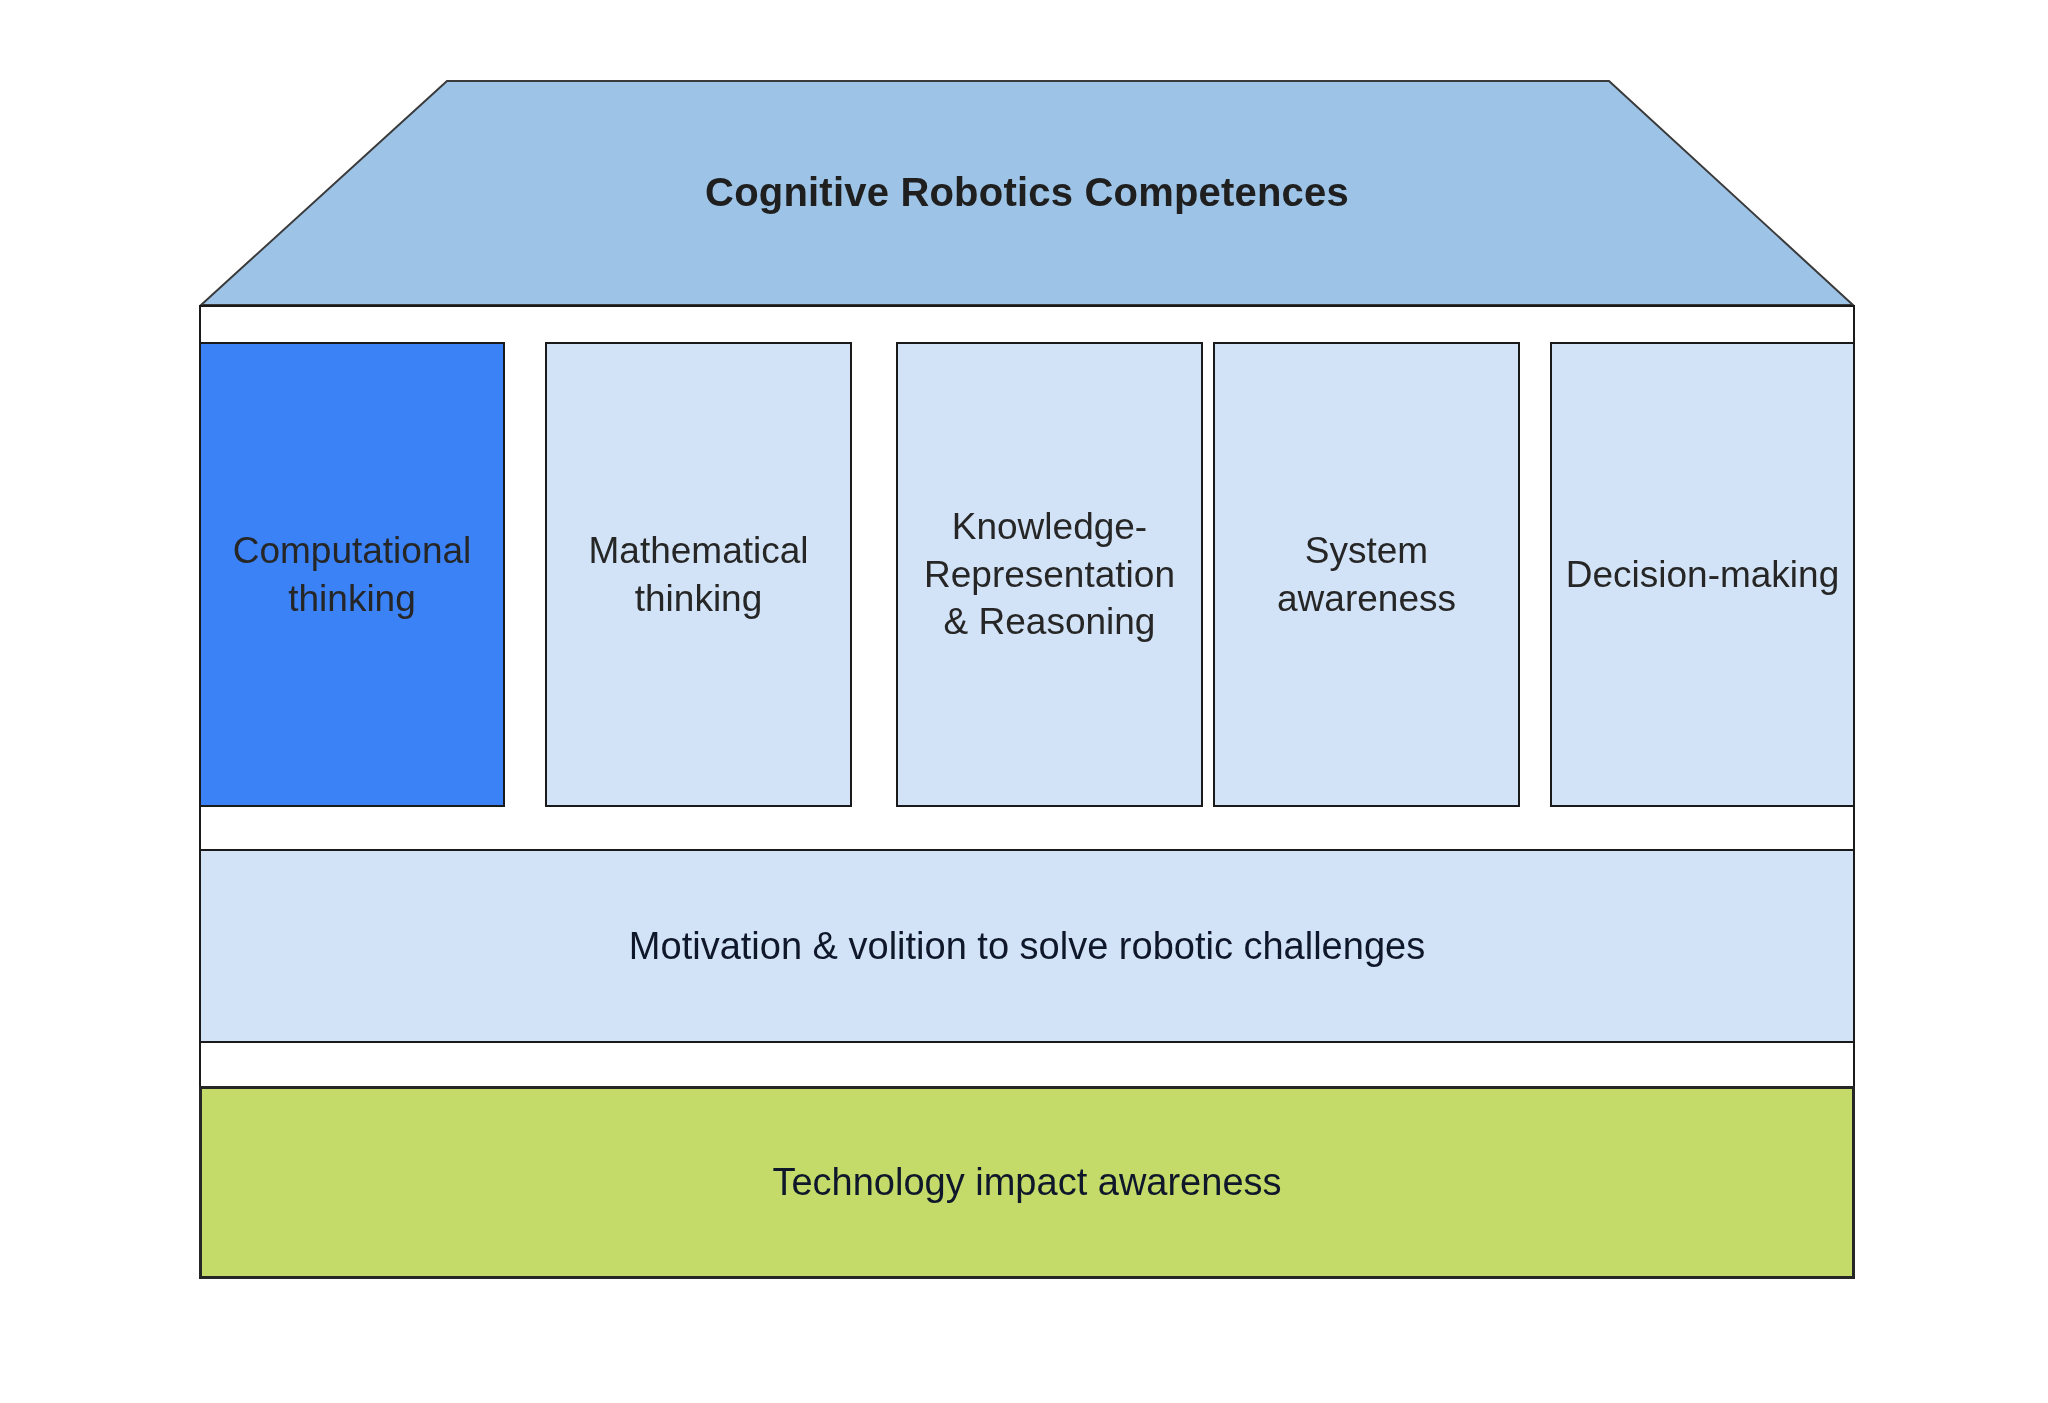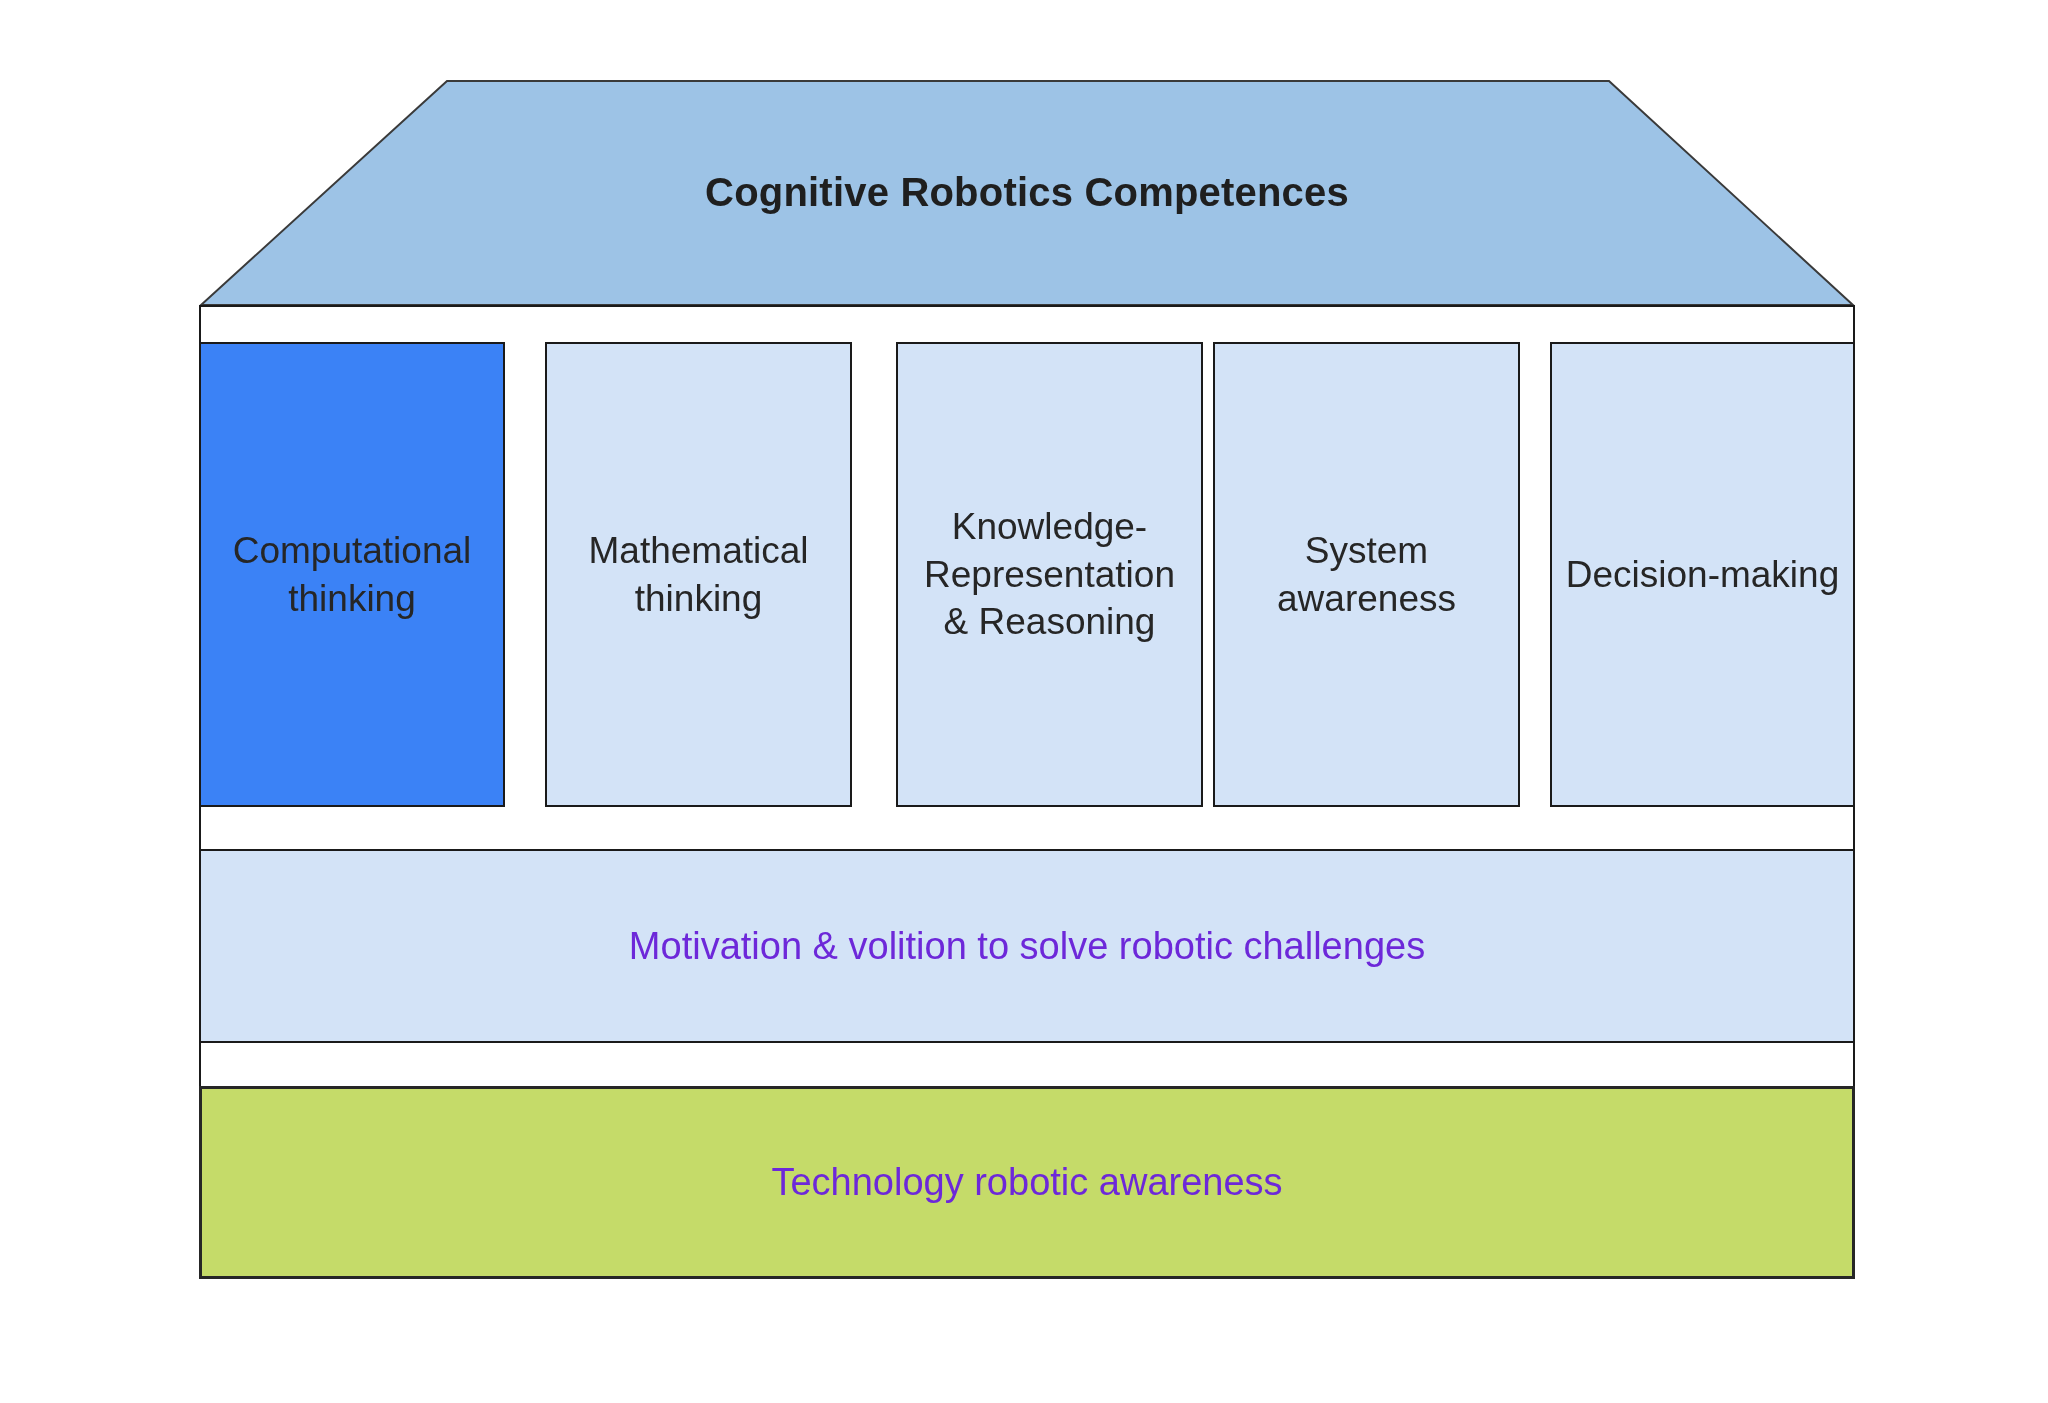--- a/index.html
+++ b/index.html
@@ -74,21 +74,21 @@
   .bar {
     position: absolute;
     left: 199px;
     width: 1656px;
     box-sizing: border-box;
     display: flex;
     align-items: center;
     justify-content: center;
     text-align: center;
     font-size: 38px;
-    color: #6d28d9;
+    color: #0f172a;
   }
   .foundation-bar {
     top: 849px;
     height: 194px;
     border: 2px solid #1a1a1a;
   }
   .base-bar {
     top: 1086px;
     height: 193px;
     border: 3px solid #262626;
@@ -128,16 +128,16 @@
 
   <div class="pillar pillar-5" style="background: rgb(211, 227, 247);">
     <span class="pillar-label">Decision-making</span>
   </div>
 
   <div class="bar foundation-bar" style="background: rgb(211, 227, 247);">
     <span>Motivation &amp; volition to solve robotic challenges</span>
   </div>
 
   <div class="bar base-bar" style="background: rgb(197, 219, 105);">
-    <span>Technology robotic awareness</span>
+    <span>Technology impact awareness</span>
   </div>
 
 </div>
 
 </body></html>

